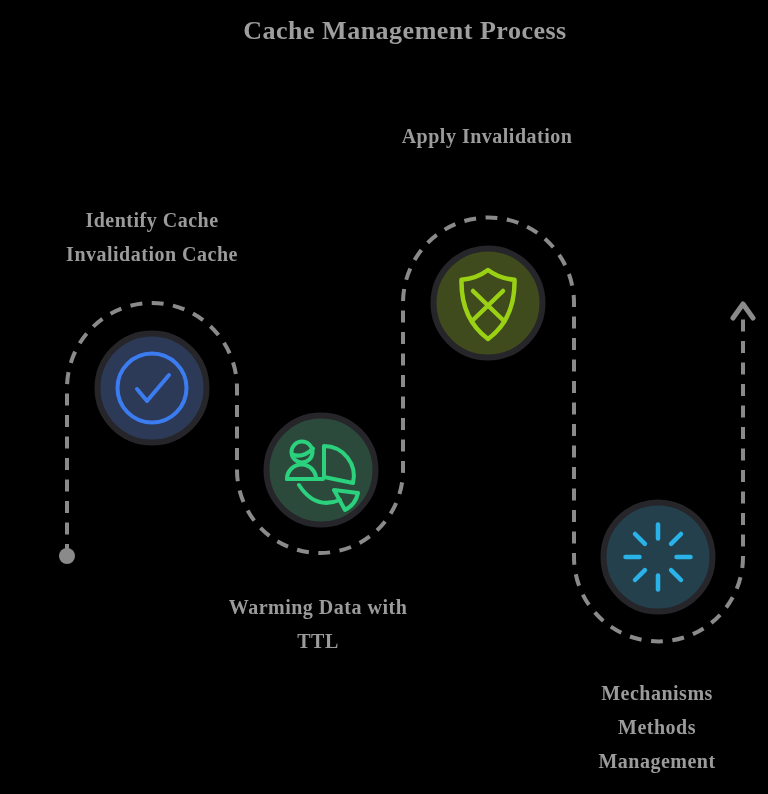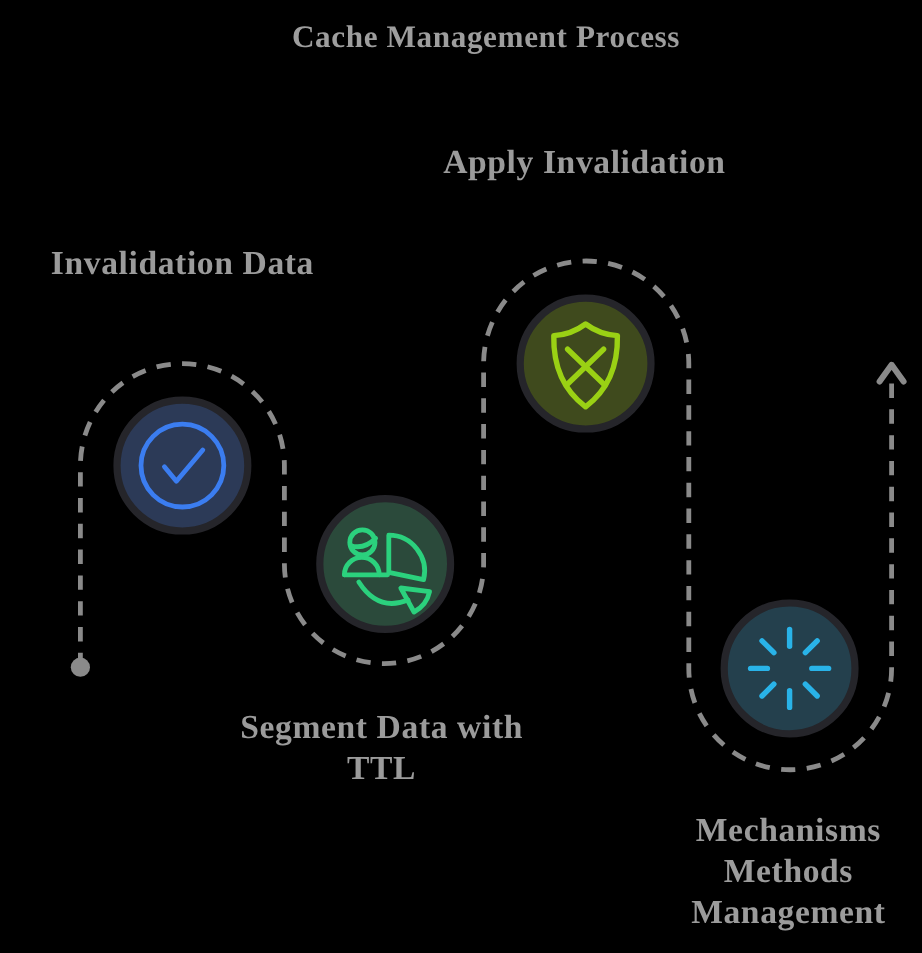--- a/index.html
+++ b/index.html
@@ -14,21 +14,21 @@
   .flow-svg { position: absolute; left: 0; top: 0; }
   .node { position: absolute; width: 116px; height: 116px; }
   .node-bg { stroke: #25252a; stroke-width: 6; }
   .icon { fill: none; stroke-linecap: round; stroke-linejoin: round; }
   .label {
     position: absolute;
     transform: translateX(-50%);
     text-align: center;
     color: #9b9b9b;
     font-weight: bold;
-    font-size: 28px;
+    font-size: 20px;
     line-height: 34px;
     letter-spacing: 0.5px;
     white-space: nowrap;
   }
   .title { font-size: 26px; color: #9e9e9e; }
   .label .line { display: block; }
 </style>
 </head>
 <body>
 
@@ -85,29 +85,30 @@
       <line x1="-32.5" y1="0" x2="-18.5" y2="0"></line>
       <line x1="-23" y1="-23" x2="-13.1" y2="-13.1"></line>
     </g>
   </svg>
 
   <div class="label title" style="left:405px; top:14px;">
     <span class="line">Cache Management Process</span>
   </div>
 
   <div class="label" style="left:152px; top:203px;">
-    <span class="line">Invalidation Data</span>
+    <span class="line">Identify Cache</span>
+    <span class="line">Invalidation Cache</span>
   </div>
 
   <div class="label" style="left:487px; top:119px;">
     <span class="line">Apply Invalidation</span>
   </div>
 
   <div class="label" style="left:318px; top:590px;">
-    <span class="line">Segment Data with</span>
+    <span class="line">Warming Data with</span>
     <span class="line">TTL</span>
   </div>
 
   <div class="label" style="left:657px; top:676px;">
     <span class="line">Mechanisms</span>
     <span class="line">Methods</span>
     <span class="line">Management</span>
   </div>
 
 </div>

